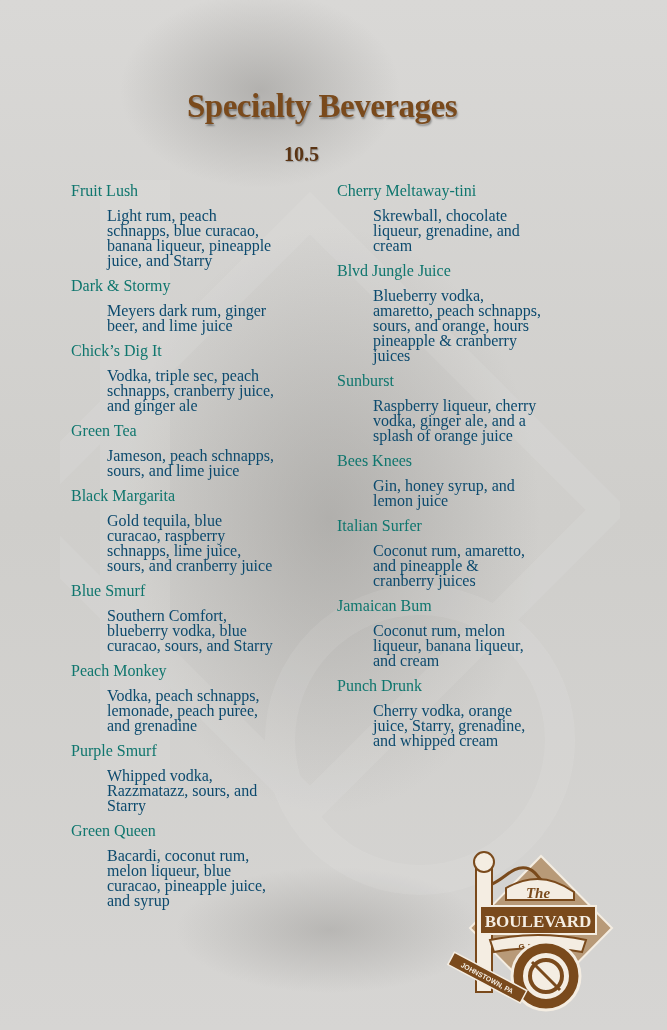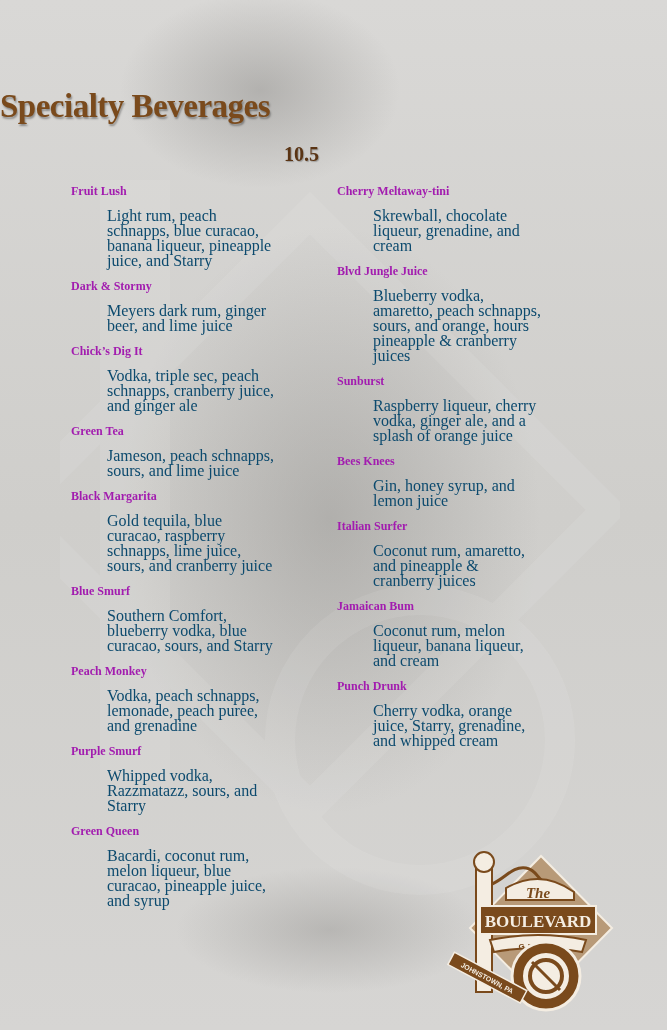--- a/index.html
+++ b/index.html
@@ -14,38 +14,38 @@
         radial-gradient(ellipse 300px 420px at 330px 520px, rgba(120,118,115,0.35), rgba(0,0,0,0) 70%),
         radial-gradient(ellipse 200px 140px at 260px 90px, rgba(110,108,105,0.35), rgba(0,0,0,0) 70%),
         radial-gradient(ellipse 220px 90px at 330px 930px, rgba(130,128,125,0.35), rgba(0,0,0,0) 70%),
         linear-gradient(180deg, #d9d8d6 0%, #cfcecb 50%, #d6d5d3 100%);
     }
     .watermark {
       position: absolute; left: 60px; top: 180px; width: 560px; height: 740px;
       opacity: 0.08;
     }
     .title {
-      position: absolute; left: 0; width: 644px; top: 88px; 
+      position: absolute; left: 0; width: 644px; top: 88px; text-align: center;
       font-family: "Liberation Serif", serif; font-weight: bold;
       font-size: 33px; color: #7a4a1c; letter-spacing: -0.5px;
       text-shadow: 1px 2px 2px rgba(0,0,0,0.35);
     }
     .price {
       position: absolute; left: 0; width: 603px; top: 143px; text-align: center;
       font-family: "Liberation Serif", serif; font-weight: bold;
       font-size: 20px; color: #5a3414;
       text-shadow: 1px 1px 1px rgba(0,0,0,0.25);
     }
     .col { position: absolute; top: 180px; }
     .col.left { left: 71px; width: 262px; }
     .col.right { left: 337px; width: 270px; }
     .item { margin-bottom: 7px; }
     .name {
-      font-family: "Liberation Serif", serif; font-weight: bold;
-      font-size: 12px; color: #a21caf; line-height: 22px;
+      font-family: "Liberation Serif", serif; font-weight: normal;
+      font-size: 16px; color: #0f766e; line-height: 22px;
     }
     .desc {
       font-family: "Liberation Serif", serif;
       font-size: 16px; color: #0c4a6e; line-height: 15px;
       margin-left: 36px; margin-top: 6px;
     }
     .logo {
       position: absolute; left: 446px; top: 848px; width: 170px; height: 170px;
     }
   </style>

